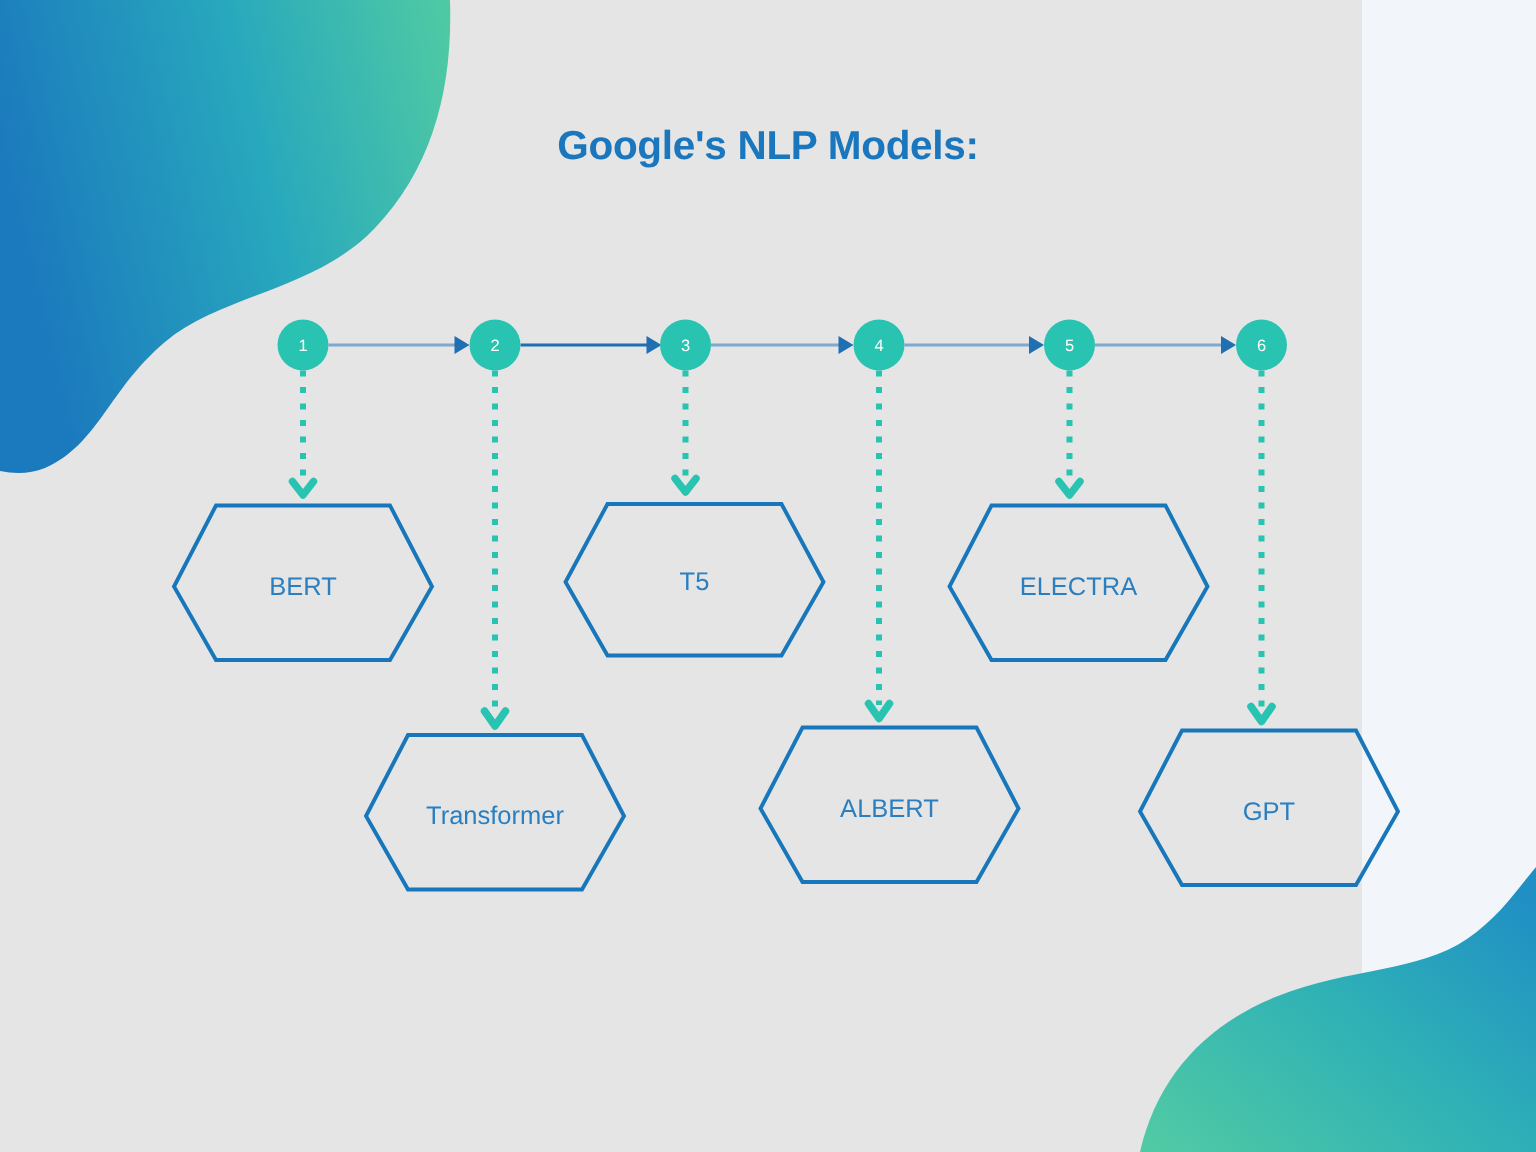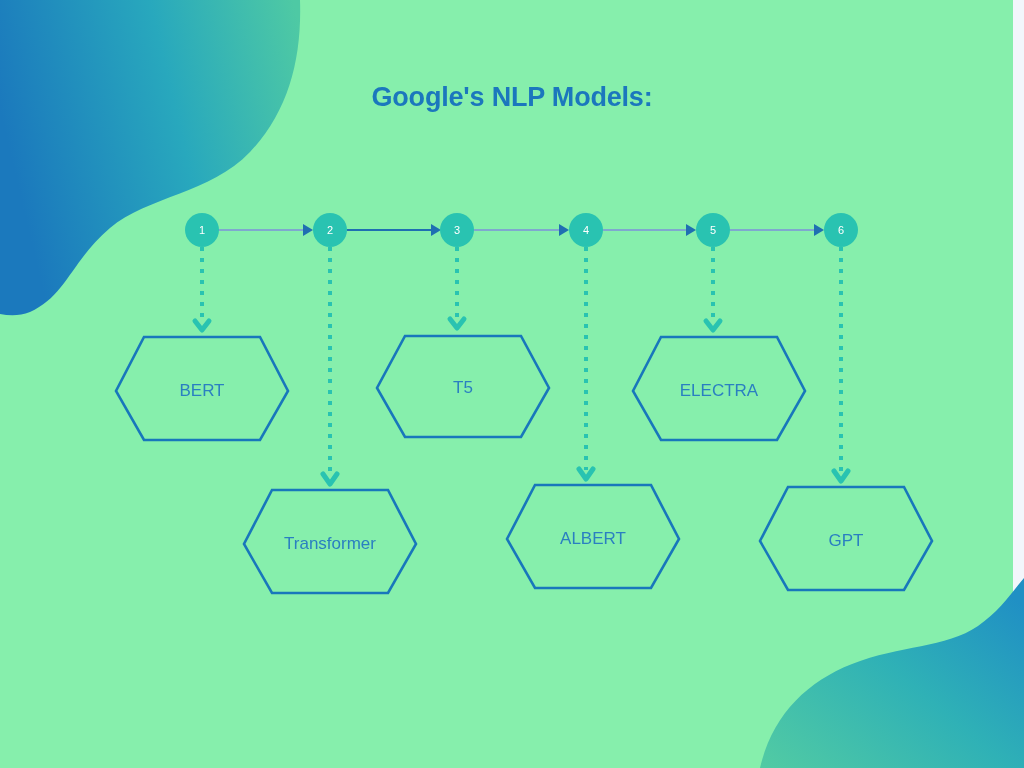--- a/index.html
+++ b/index.html
@@ -8,23 +8,23 @@
   }
   body {
     width: 1024px;
     height: 768px;
     background: #f2f6fb;
     font-family: "Liberation Sans", sans-serif;
     overflow: hidden;
   }
   #stage {
     position: relative;
-    width: 1013px;
+    width: 908px;
     height: 768px;
-    background: #86efac;
+    background: #e5e5e5;
   }
   .layer {
     position: absolute;
     left: 0;
     top: 0;
     width: 1024px;
     height: 768px;
   }
   #deco-svg { z-index: 0; }
   #diagram-svg { z-index: 2; }

